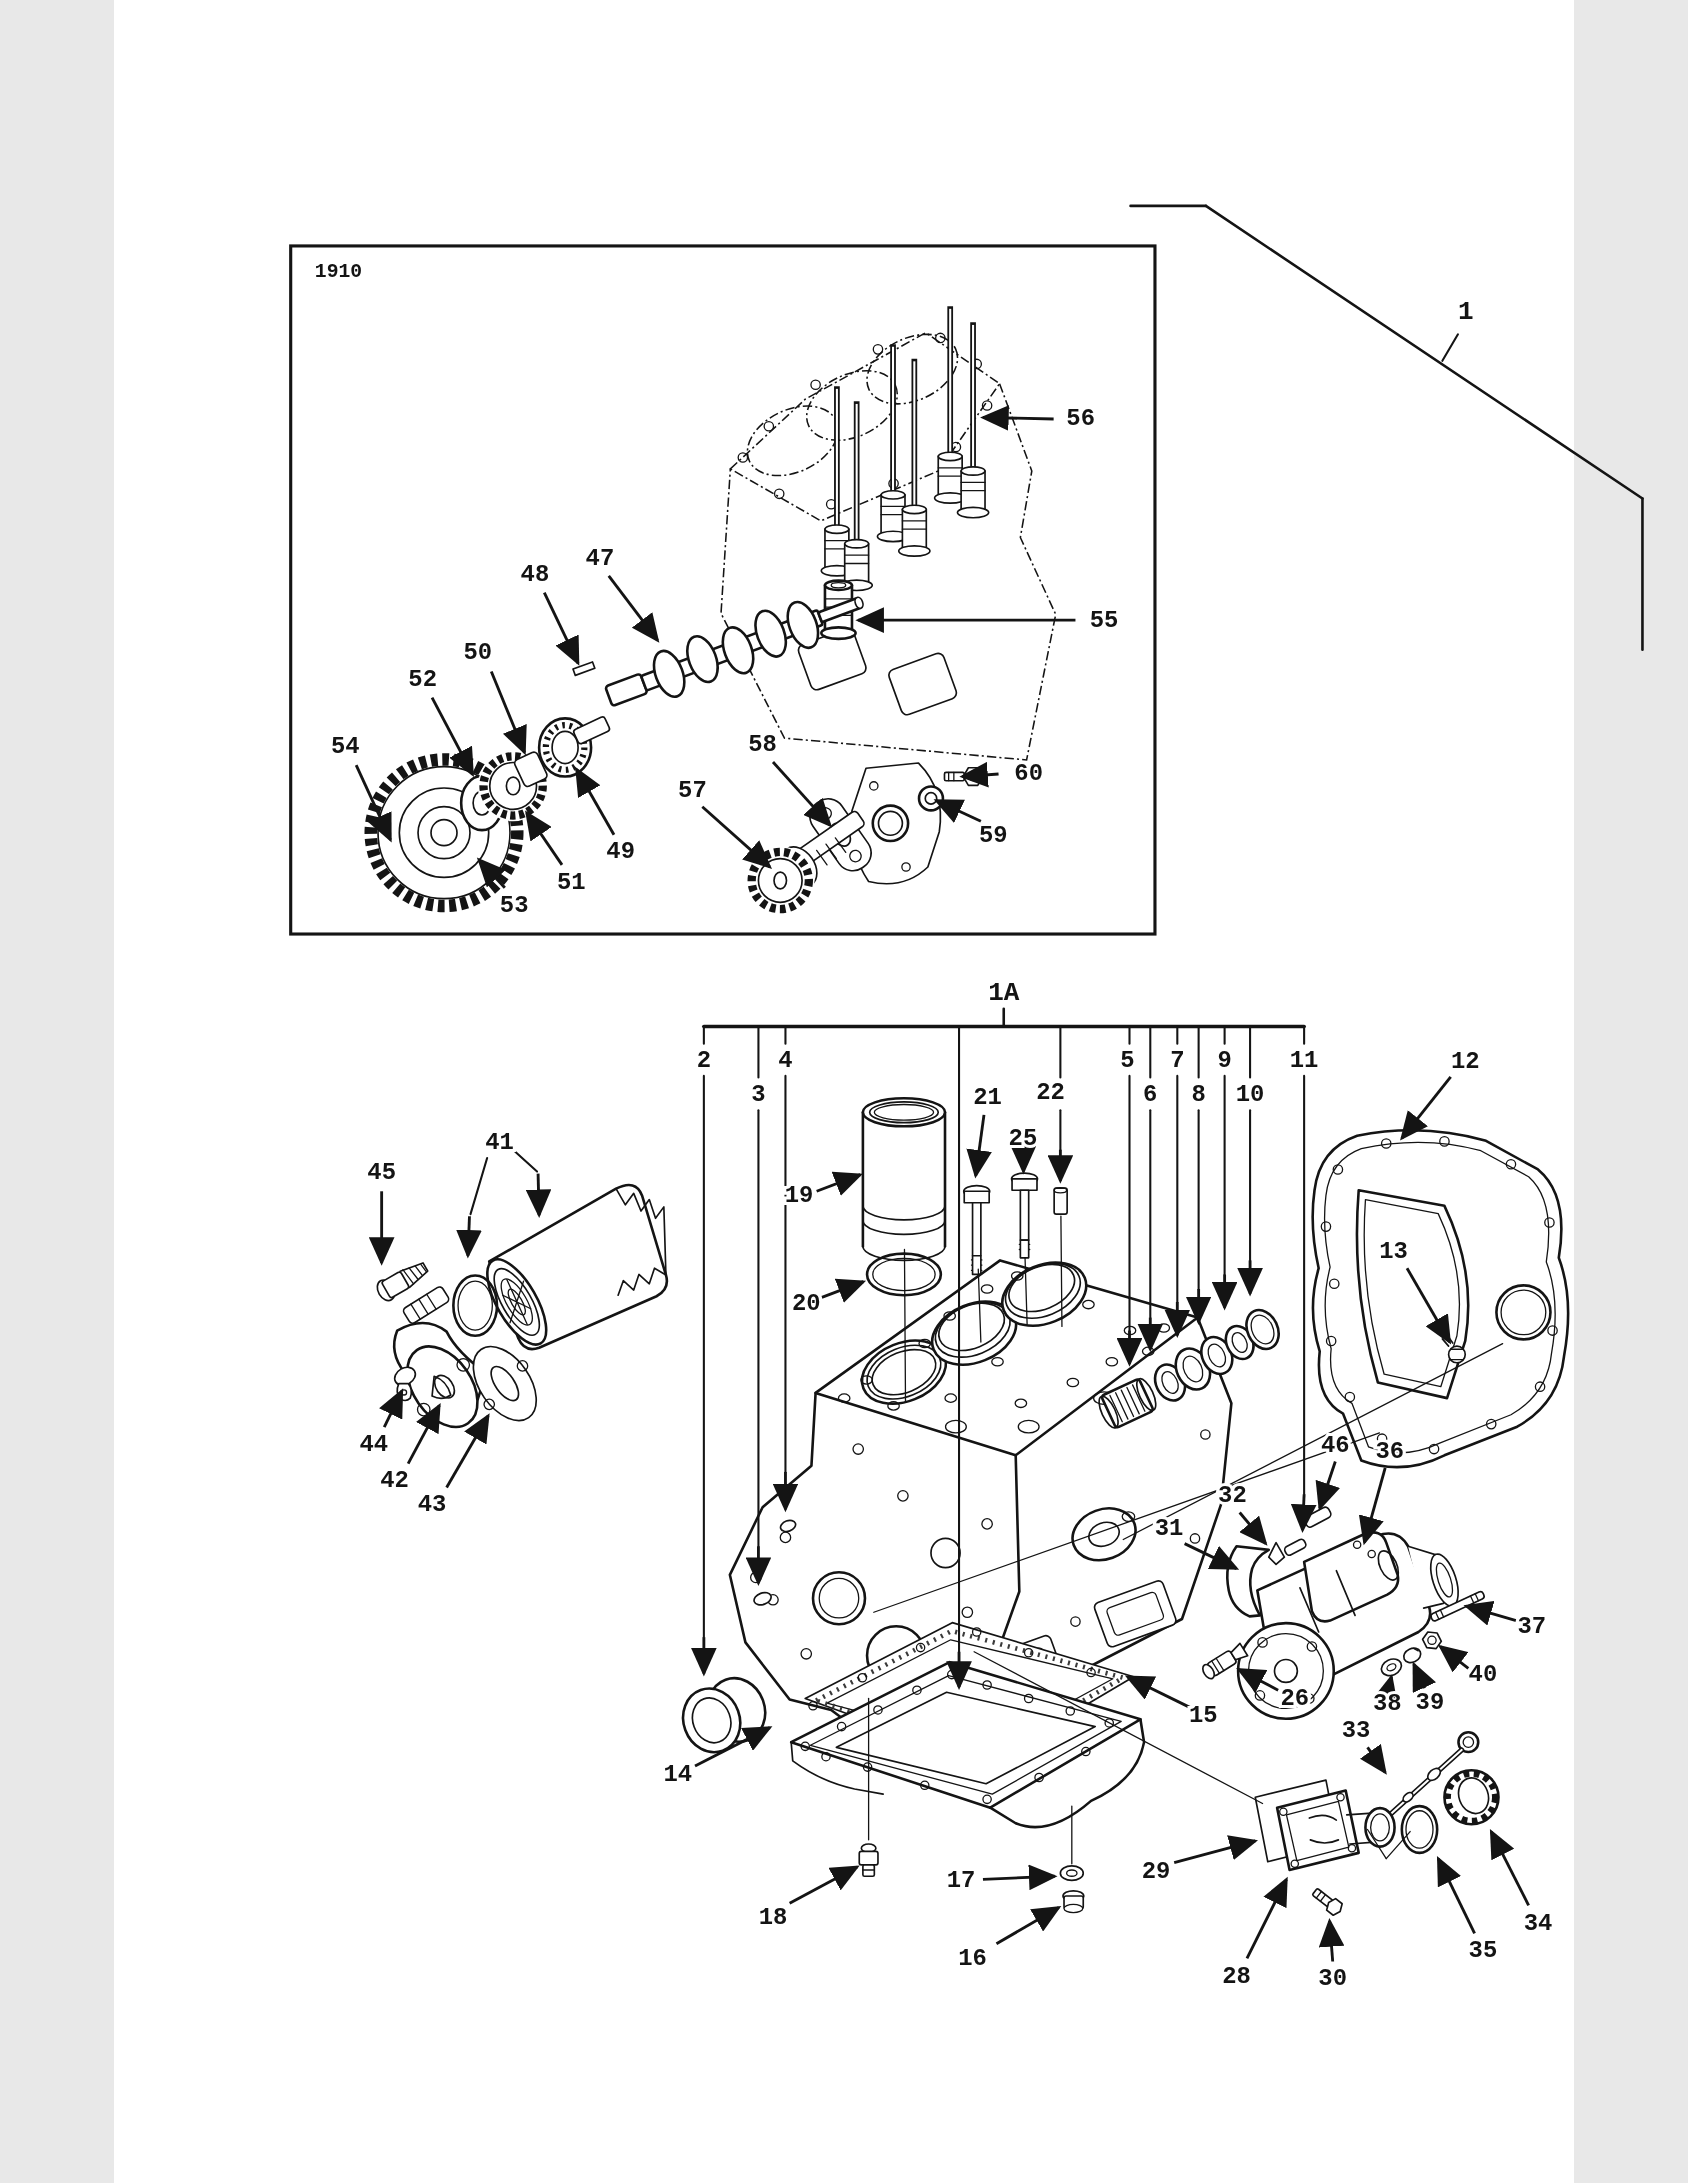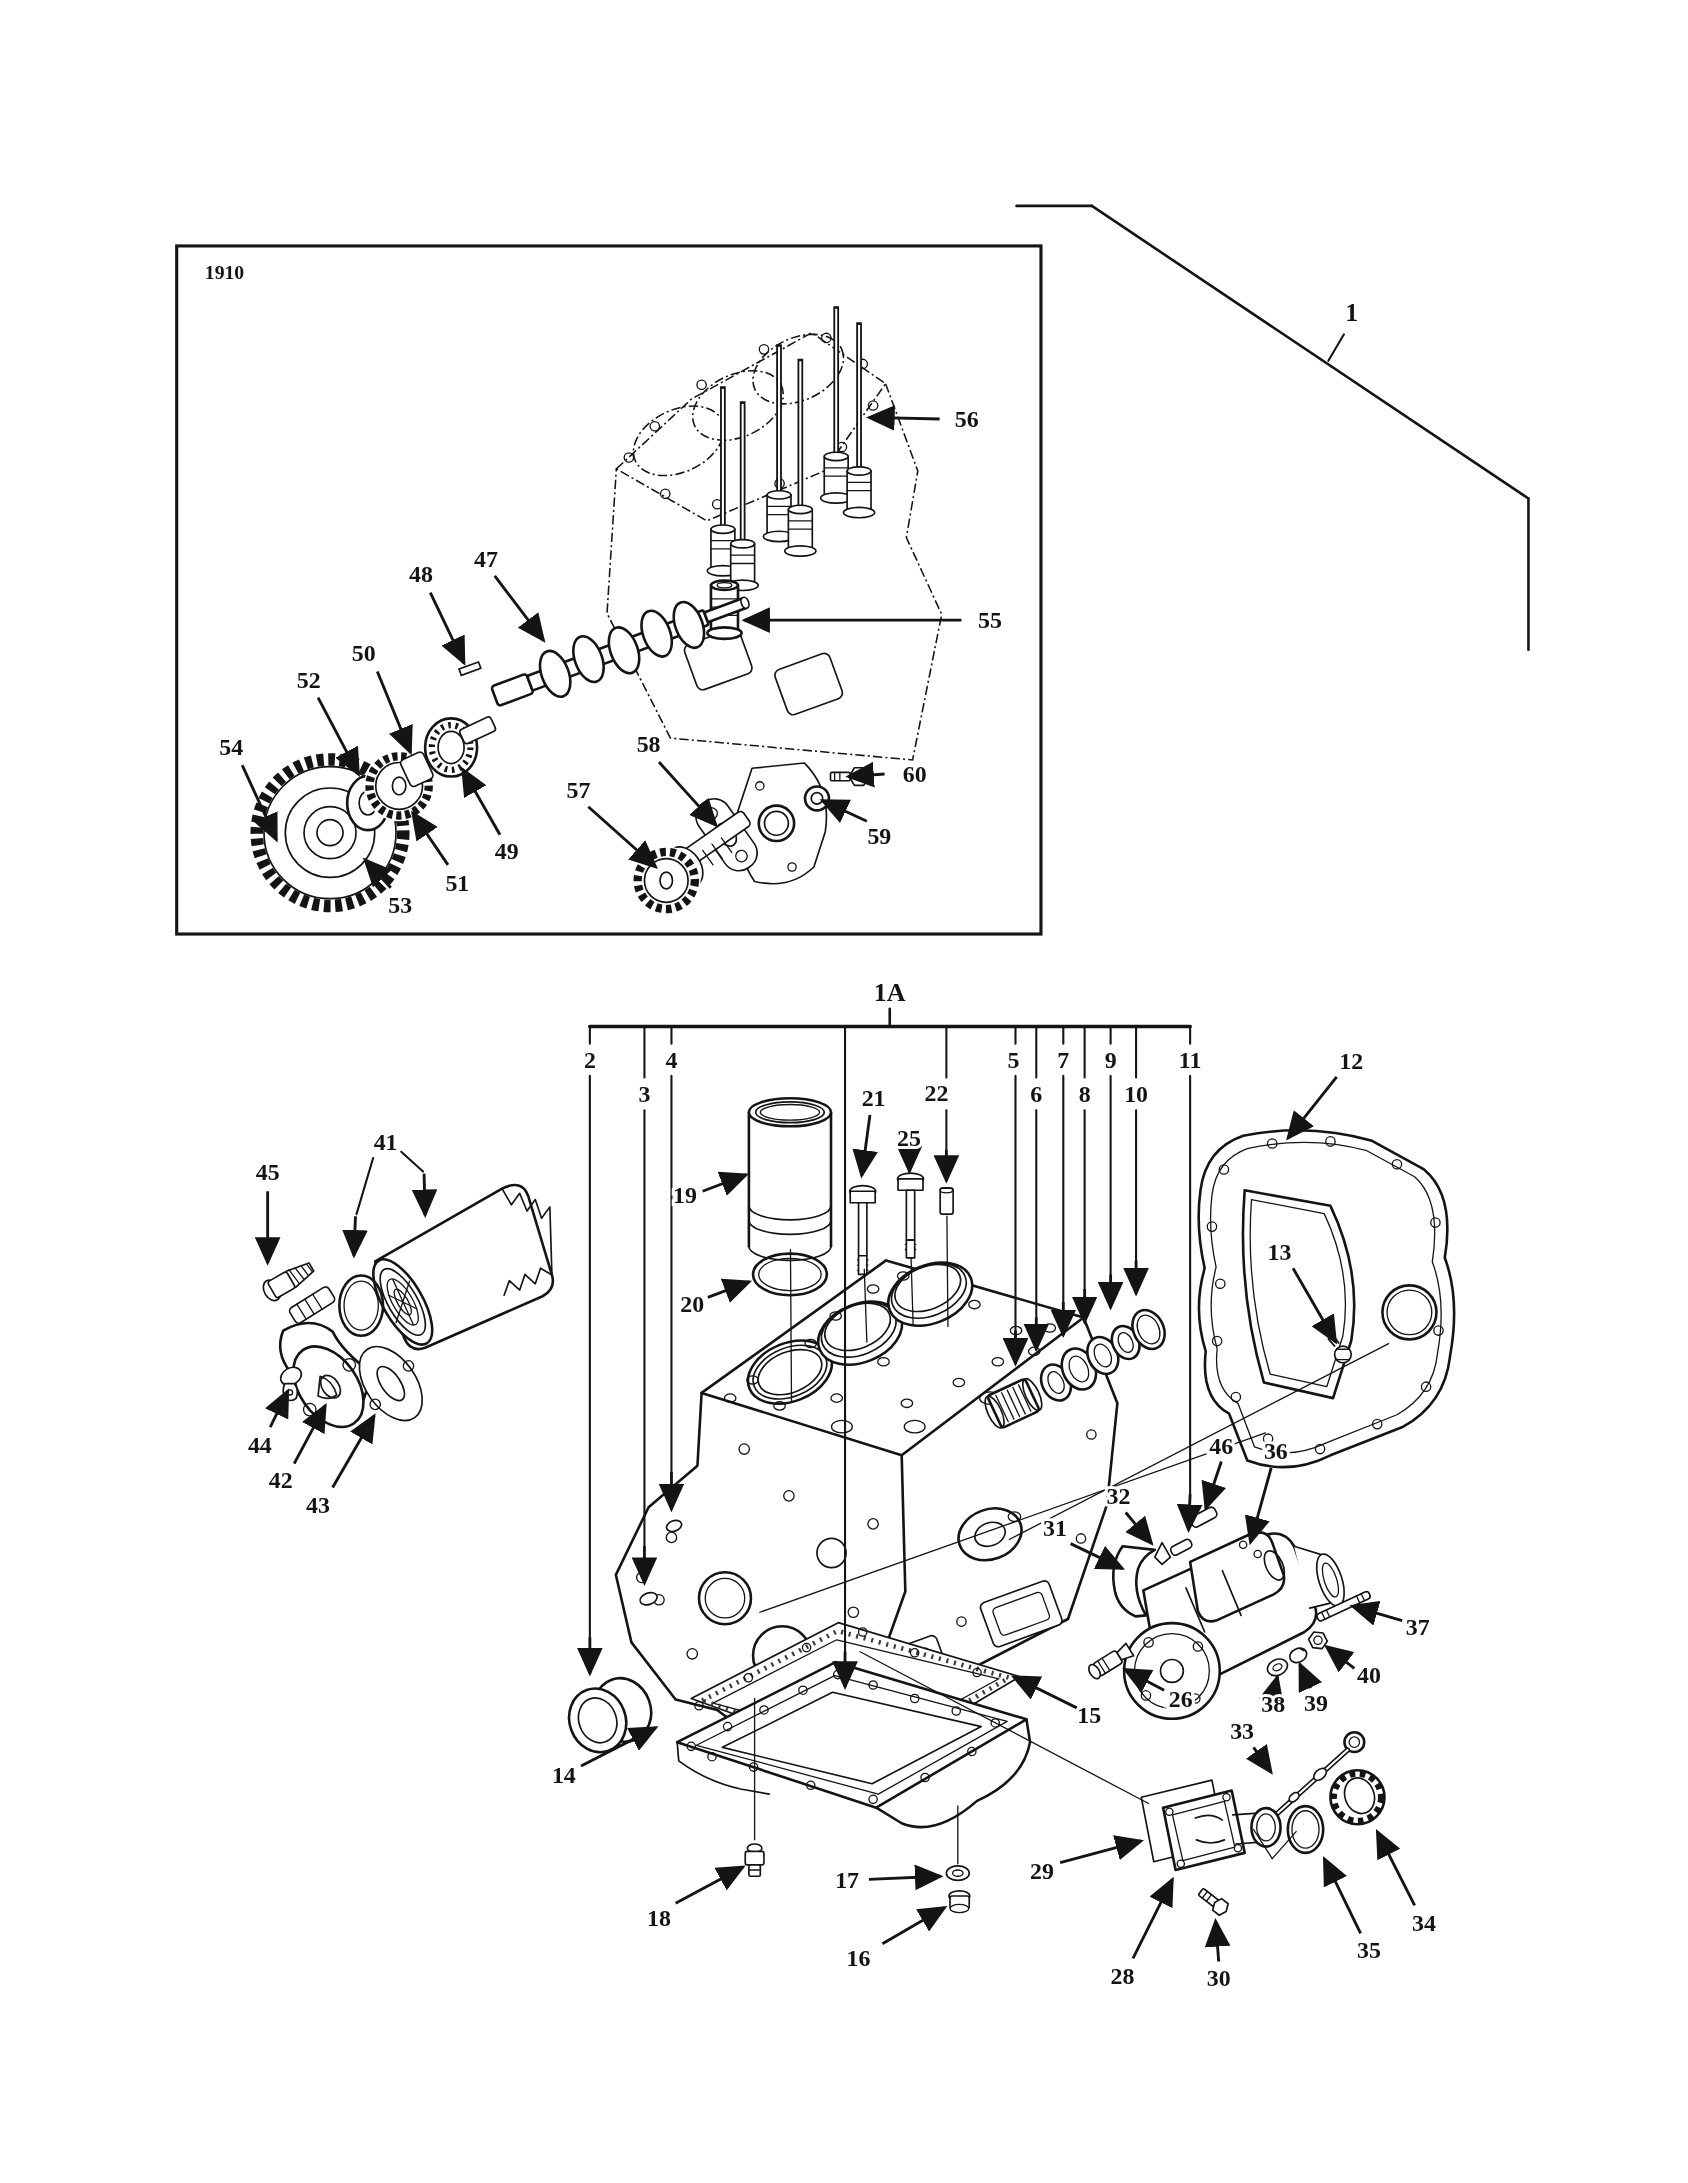--- a/index.html
+++ b/index.html
@@ -1,17 +1,17 @@
 <!DOCTYPE html>
 <html style="font-size:8.3px"><head>
 <meta charset="utf-8">
 <style>
   html,body{margin:0;padding:0;background:#e8e8e8;}
-  .page{width:1688px;height:2183px;background:#ffffff;position:relative;margin:0 auto;
-        font-family:Liberation Serif, serif;}
+  .page{width:1460px;height:2183px;background:#ffffff;position:relative;margin:0 auto;
+        font-family:Liberation Mono, monospace;}
   svg{display:block}
   .art *{vector-effect:none}
   .s  {fill:none;stroke:#141414;stroke-width:5;stroke-linecap:round;stroke-linejoin:round}
   .s2 {fill:none;stroke:#141414;stroke-width:2.5;stroke-linecap:round;stroke-linejoin:round}
   .s3 {fill:none;stroke:#141414;stroke-width:3.2;stroke-linecap:round;stroke-linejoin:round}
   .w  {fill:#ffffff}
   .ghost{fill:none;stroke:#141414;stroke-width:3;stroke-dasharray:18 6 4 6}
   .teeth{fill:none;stroke:#141414;stroke-linecap:butt}
   .speck{fill:none;stroke:#3a3a3a;stroke-width:9;stroke-dasharray:4 11}
   .callout{font-weight:700;fill:#141414;text-anchor:middle;

